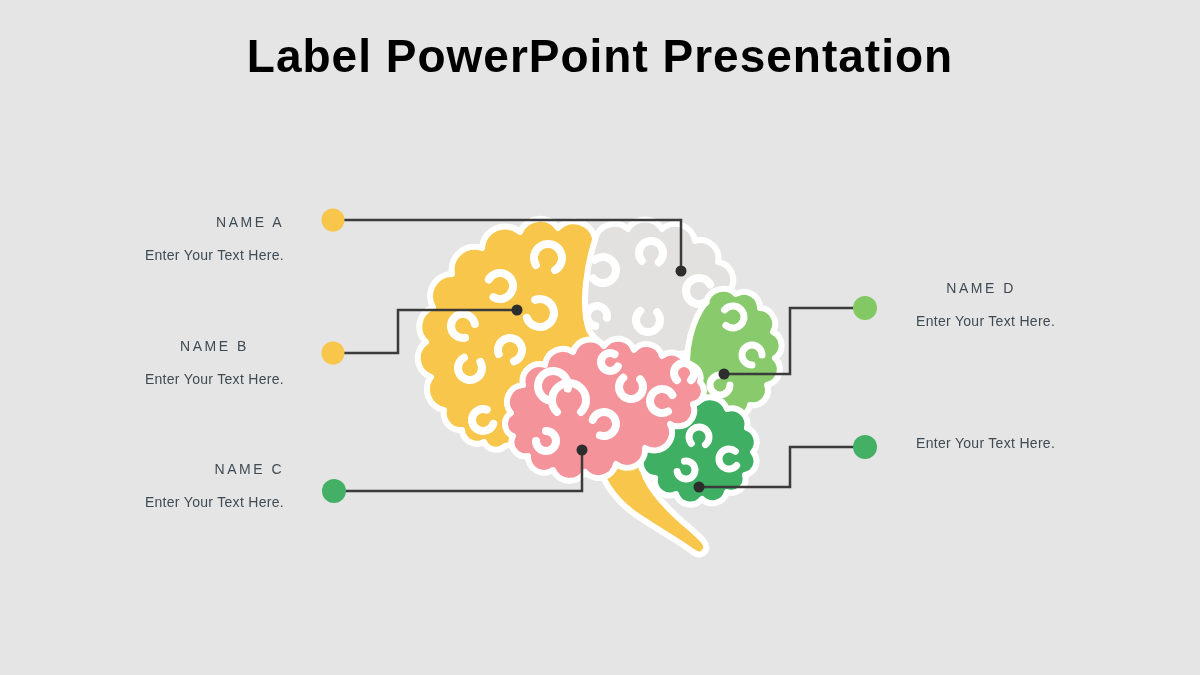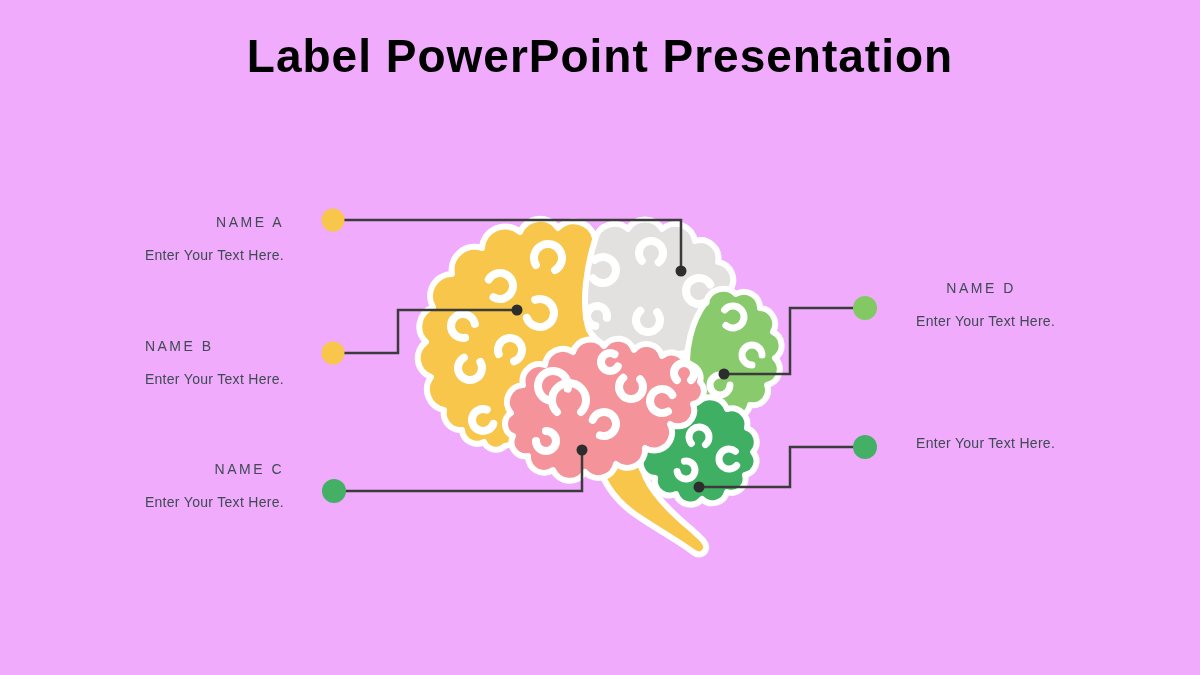--- a/index.html
+++ b/index.html
@@ -1,19 +1,19 @@
 <!DOCTYPE html>
 <html><head>
 <meta charset="utf-8">
 <style>
   html,body{margin:0;padding:0;background:#ffffff;}
   .slide{
     position:relative;
     width:1200px;height:675px;
-    background:#f0abfc;
+    background:#e5e5e5;
     overflow:hidden;
     font-family:"Liberation Sans", sans-serif;
   }
   .title{
     position:absolute;
     top:31px;left:0;width:100%;
     margin:0;
     text-align:center;
     font-size:46px;
     font-weight:bold;
@@ -29,21 +29,21 @@
     line-height:26px;
     color:#3F4A52;
   }
   .label-desc{
     font-size:14px;
     letter-spacing:0.3px;
     margin-top:12px;
     color:#3F4A52;
   }
   .label-a{top:209px;right:916px;text-align:right;}
-  .label-b{top:333px;right:916px;text-align:left;}
+  .label-b{top:333px;right:916px;text-align:center;}
   .label-c{top:456px;right:916px;text-align:right;}
   .label-d{top:275px;left:907px;text-align:center;}
   .label-e{top:423px;left:907px;text-align:left;}
   .label-d .label-desc,.label-e .label-desc{margin-left:9px;}
   .lobe{stroke:#ffffff;stroke-width:6;stroke-linejoin:round;}
   .sulci path{fill:none;stroke-linecap:round;}
   .connector-line{fill:none;stroke-width:2.5;}
 </style>
 </head>
 <body>

